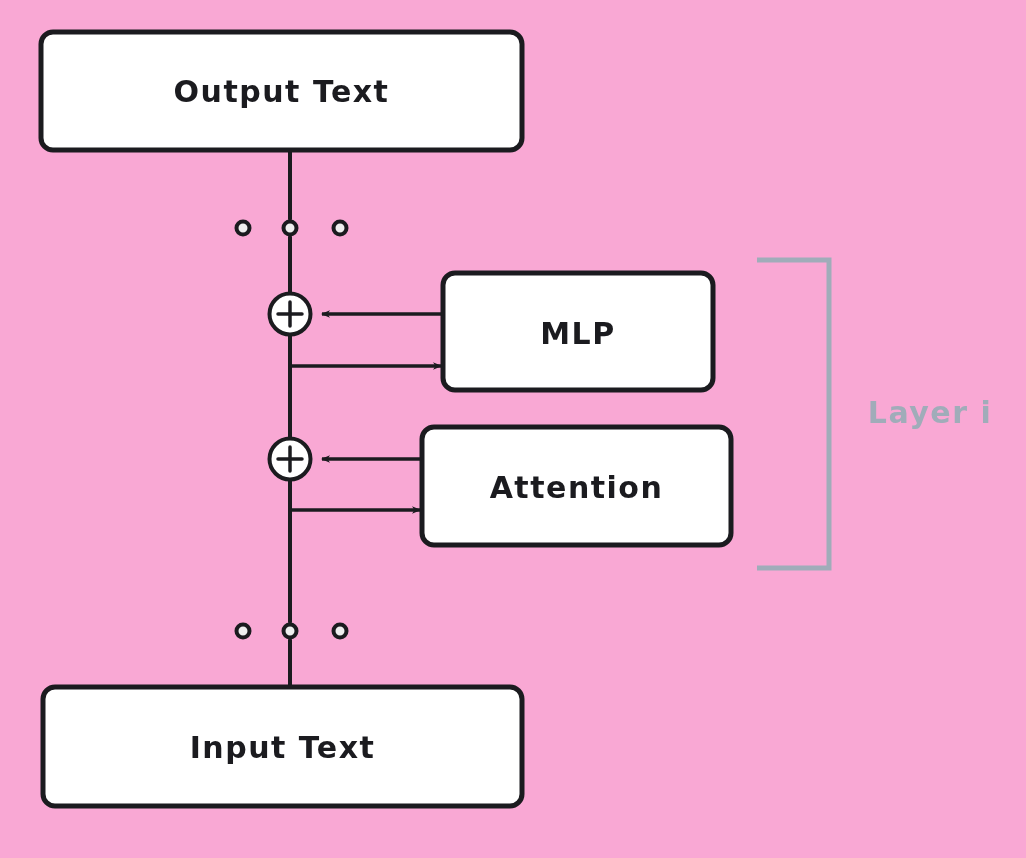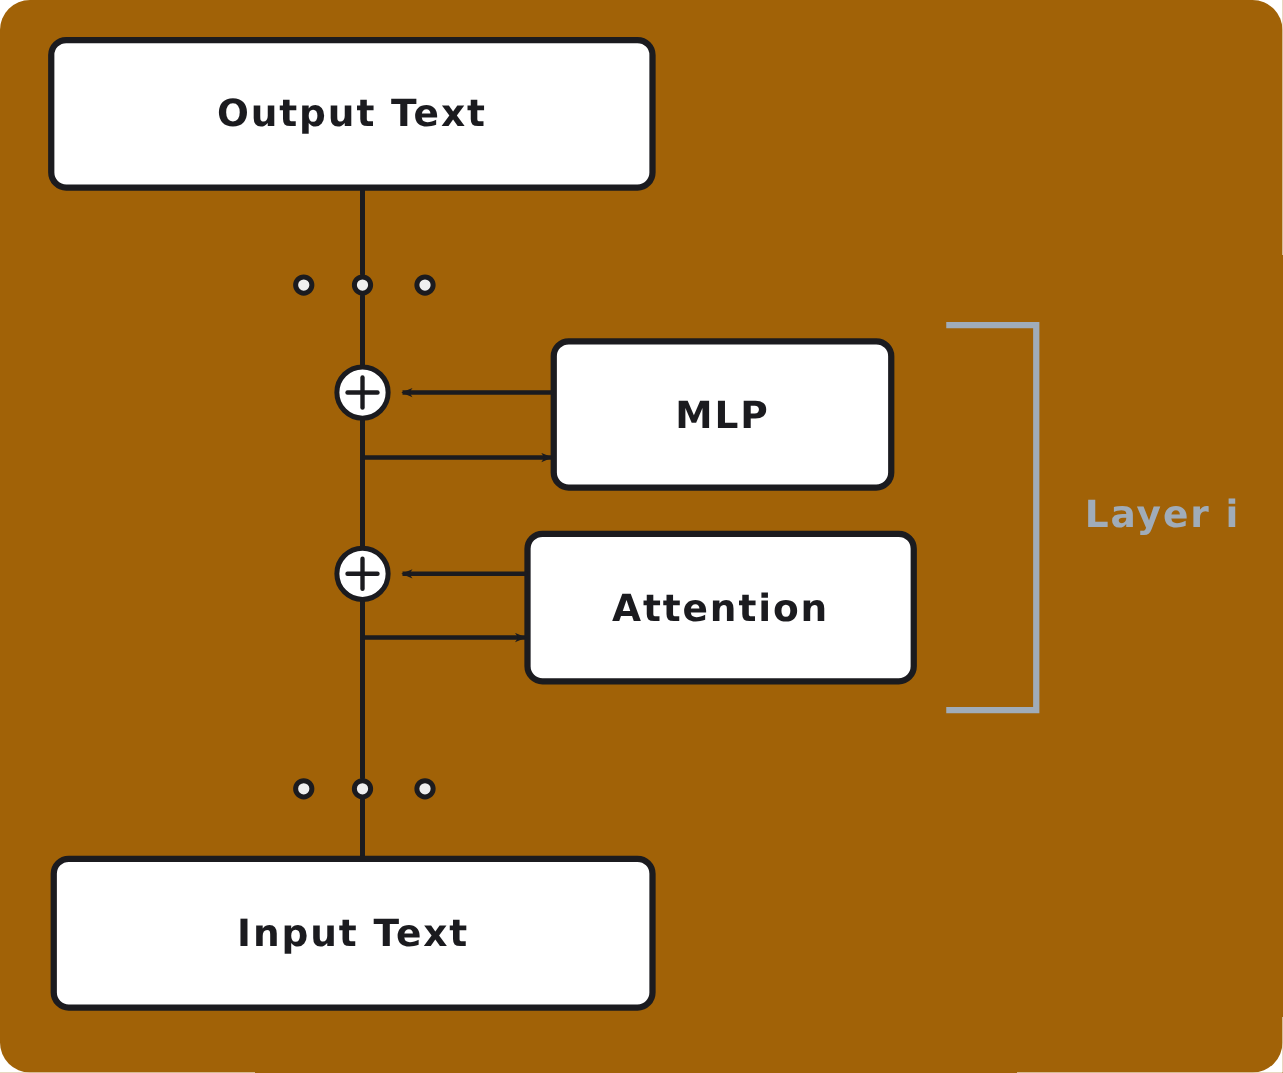--- a/index.html
+++ b/index.html
@@ -10,22 +10,21 @@
   body {
     width: 1026px;
     height: 858px;
     overflow: hidden;
     font-family: "DejaVu Sans", sans-serif;
   }
   #diagram-root {
     position: relative;
     width: 1026px;
     height: 858px;
-    background: #a16207;
-    border-radius: 24px;
+    background: #f9a8d4;
   }
   #diagram-svg {
     position: absolute;
     top: 0;
     left: 0;
     width: 1026px;
     height: 858px;
     display: block;
   }
   .node-label {

